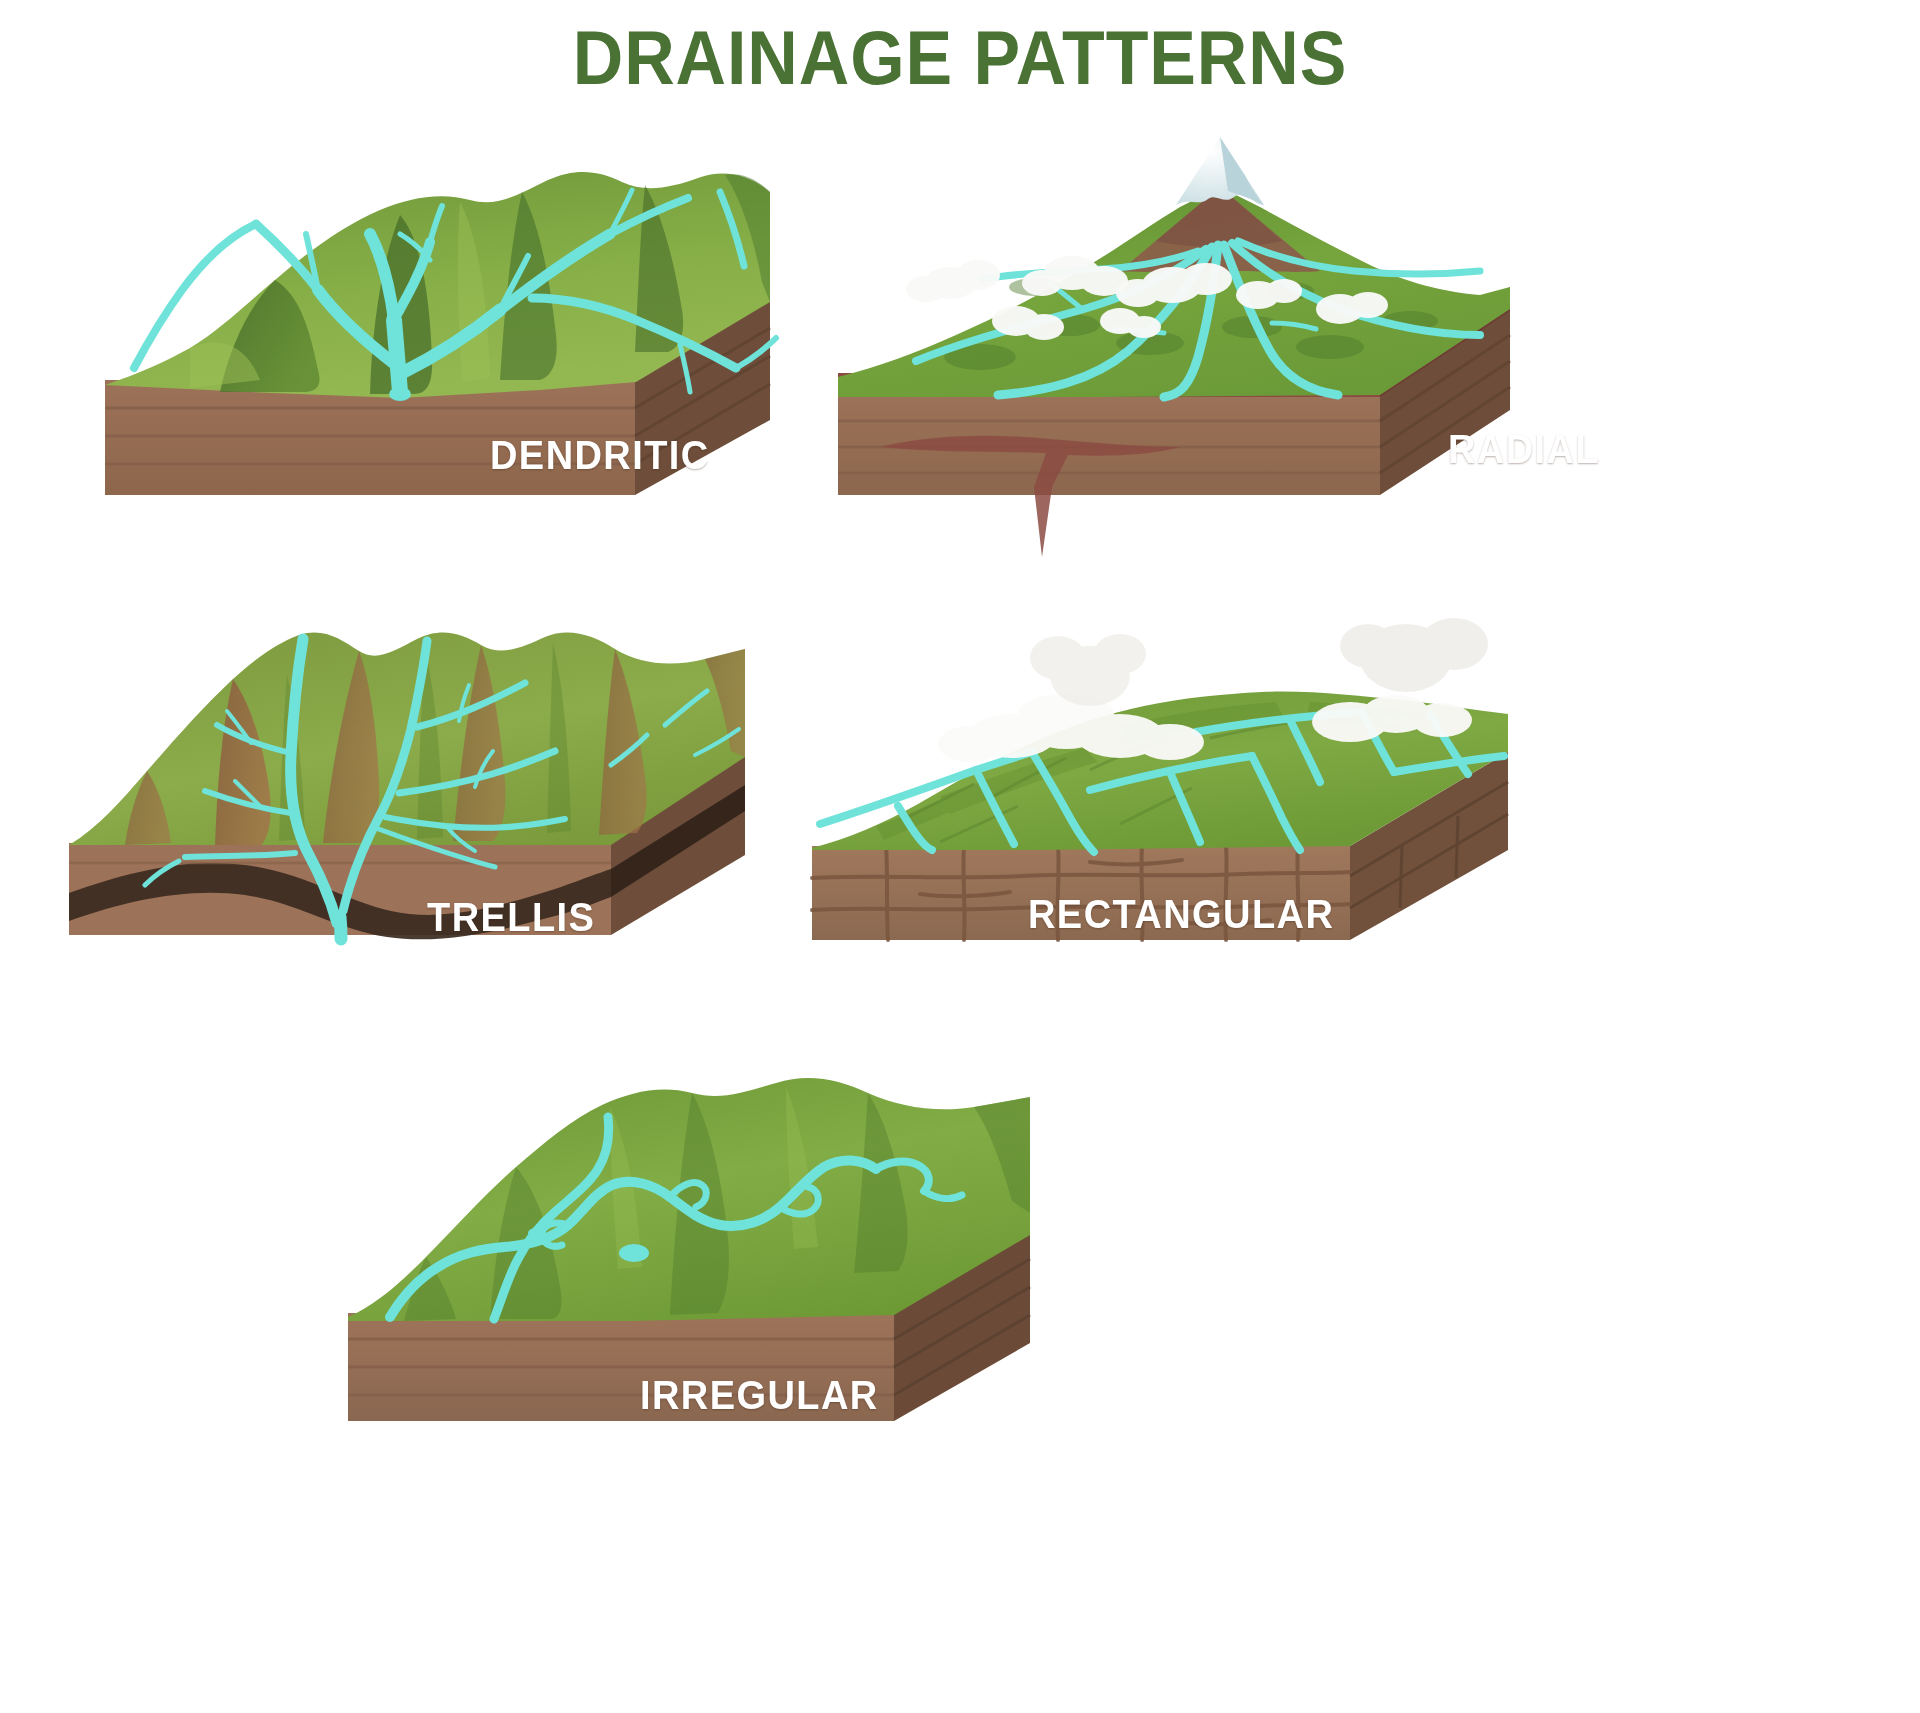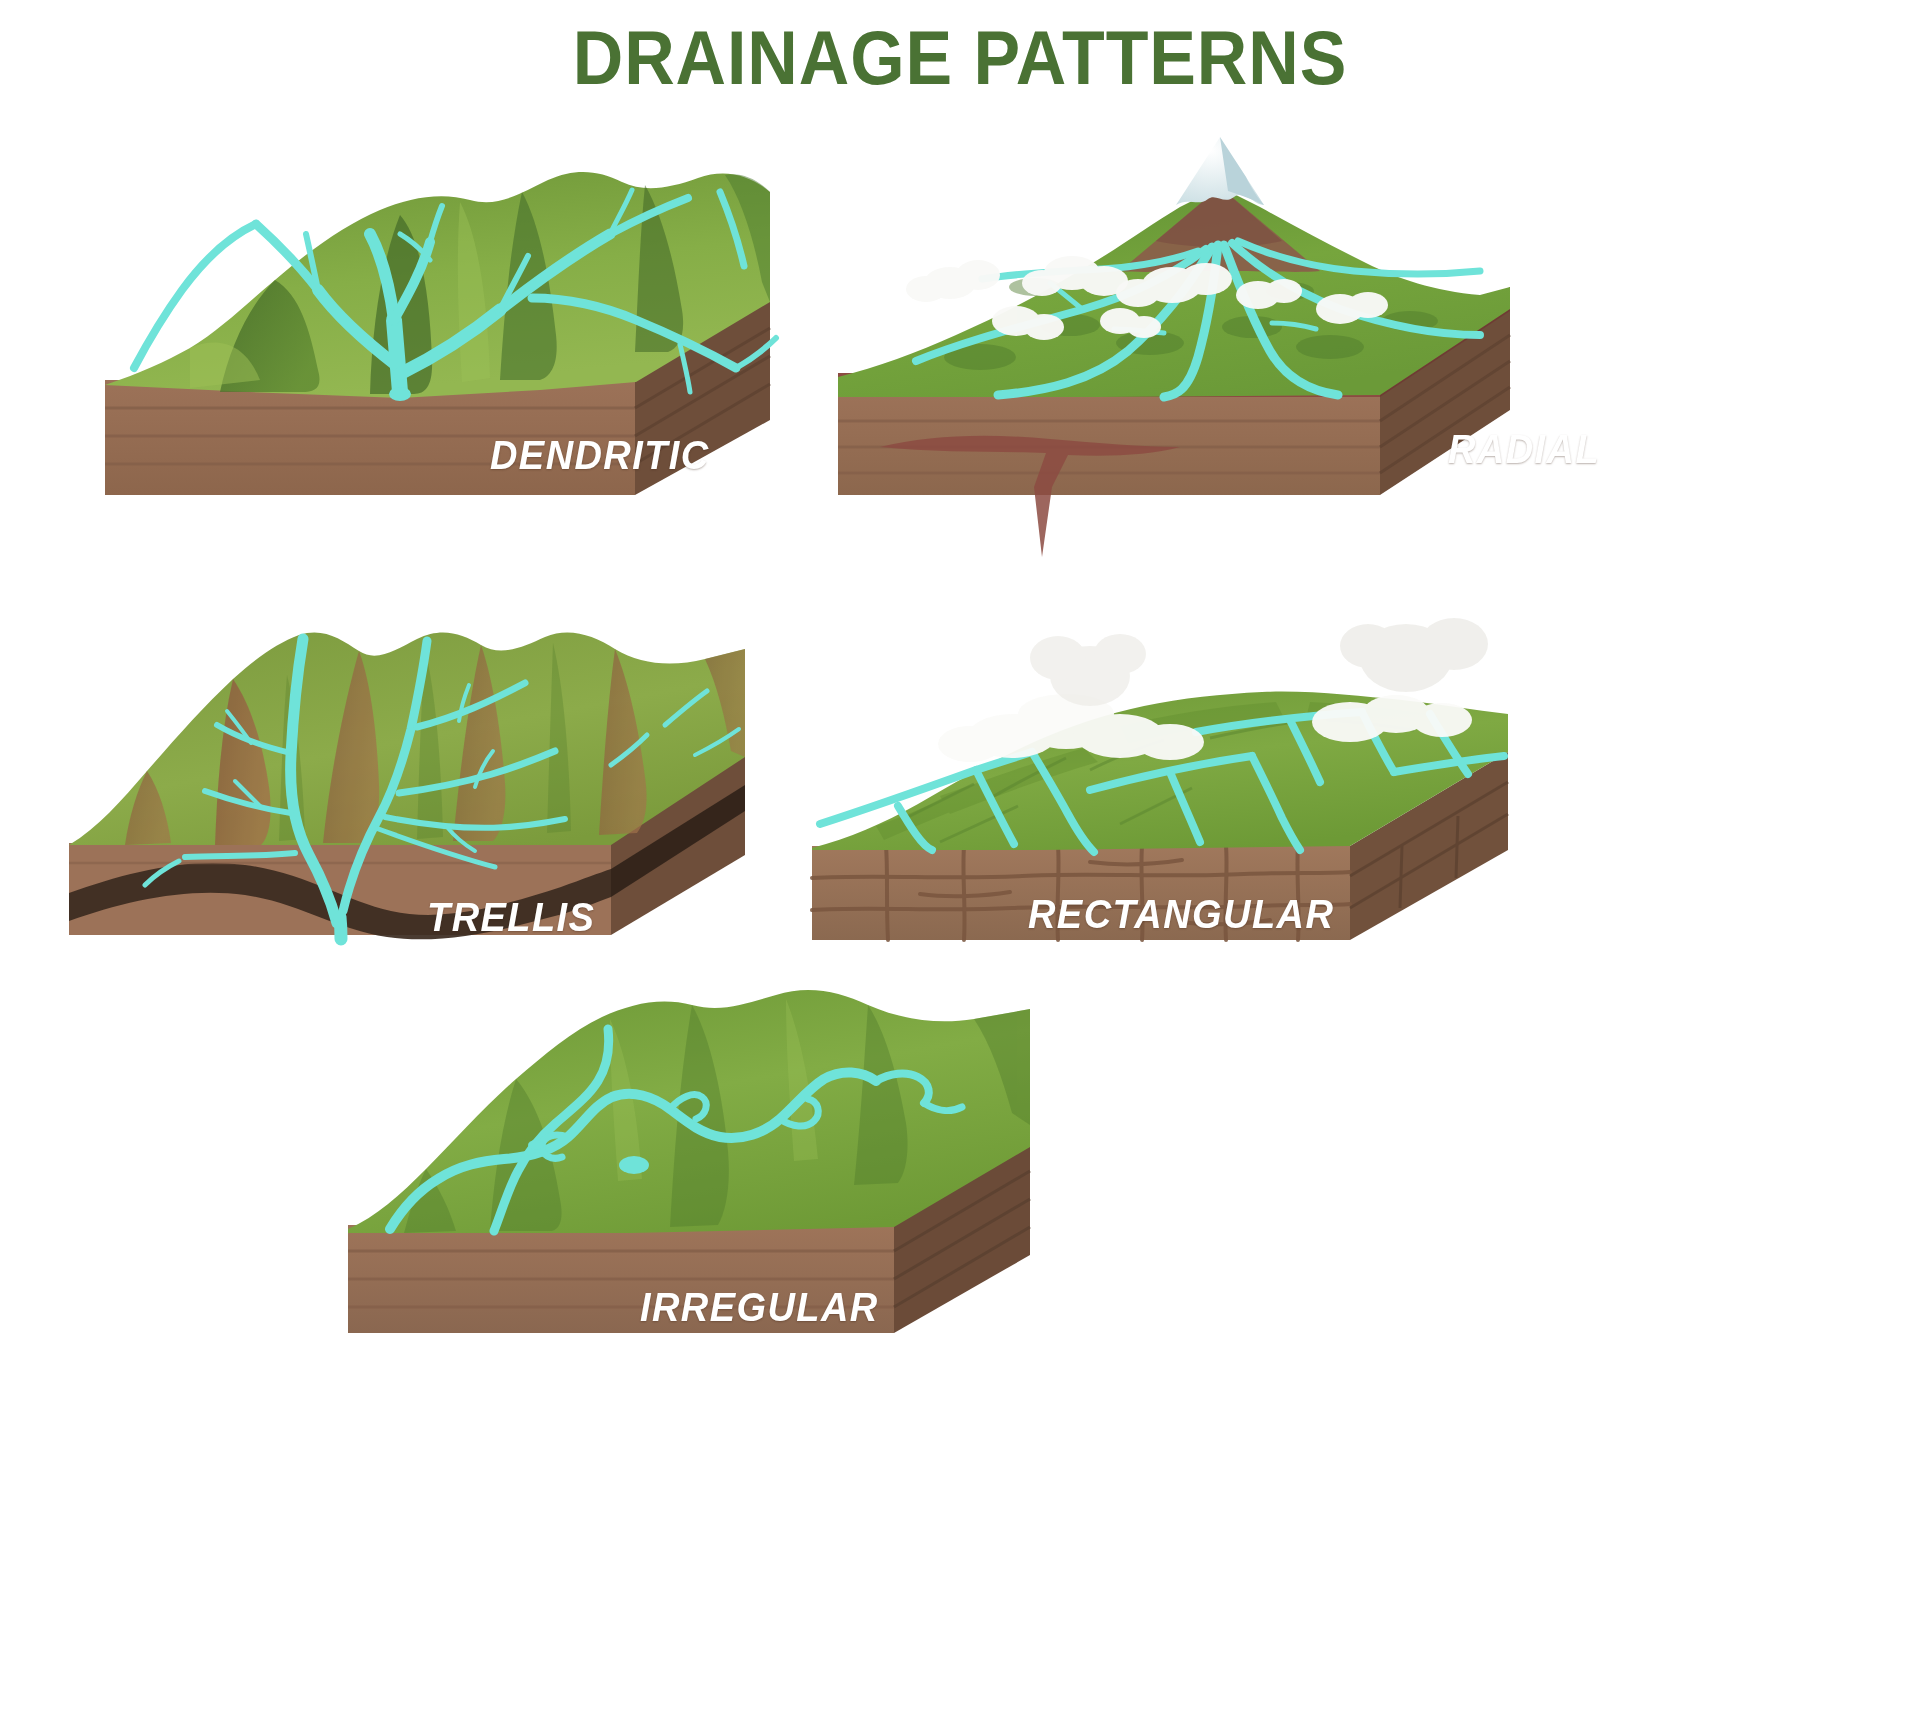--- a/index.html
+++ b/index.html
@@ -8,21 +8,21 @@
     width:1920px;height:1713px;position:relative;overflow:hidden;
     font-family:"Liberation Sans","DejaVu Sans",sans-serif;
   }
   #stage{position:absolute;left:0;top:0;width:1920px;height:1713px;}
   .title{
     position:absolute;left:0;top:14px;width:1920px;text-align:center;
     font-size:76px;font-weight:bold;letter-spacing:1px;
     color:#4a7234;font-family:"Liberation Sans","DejaVu Sans",sans-serif;
     transform:scaleX(0.92);transform-origin:center top;
   }
-  .block{position:absolute;font-style:italic;}
+  .block{position:absolute;}
   .block svg{display:block;overflow:visible;}
   .blk-label{
     position:absolute;color:#ffffff;font-weight:bold;
     font-size:40px;letter-spacing:1.5px;white-space:nowrap;
     text-shadow:0 1px 2px rgba(60,35,20,.35);
     transform:scaleX(0.95);transform-origin:left center;
     pointer-events:none;
   }
 </style>
 </head>
@@ -388,21 +388,21 @@
         <g fill="#eeede9" opacity=".85">
           <ellipse cx="616" cy="48" rx="46" ry="34"></ellipse>
           <ellipse cx="664" cy="34" rx="34" ry="26"></ellipse>
           <ellipse cx="578" cy="36" rx="28" ry="22"></ellipse>
         </g>
       </g>
     </svg>
     <div class="blk-label" style="left:238px;top:282px;">RECTANGULAR</div>
   </div>
 
-  <div class="block" style="left:330px;top:967px;text-align:center;">
+  <div class="block" style="left:330px;top:1055px;text-align:center;">
     <svg width="720" height="400" viewBox="0 0 720 400">
       <defs>
         <linearGradient id="iGrass" x1="0.2" y1="0" x2="0.7" y2="1">
           <stop offset="0%" stop-color="#6f9a38"></stop>
             <stop offset="45%" stop-color="#82ac45"></stop>
             <stop offset="100%" stop-color="#6e9a36"></stop>
         </linearGradient>
         <linearGradient id="iSoil" x1="0" y1="0" x2="0" y2="1">
           <stop offset="0%" stop-color="#9e7459"></stop>
             <stop offset="100%" stop-color="#8a6750"></stop>

